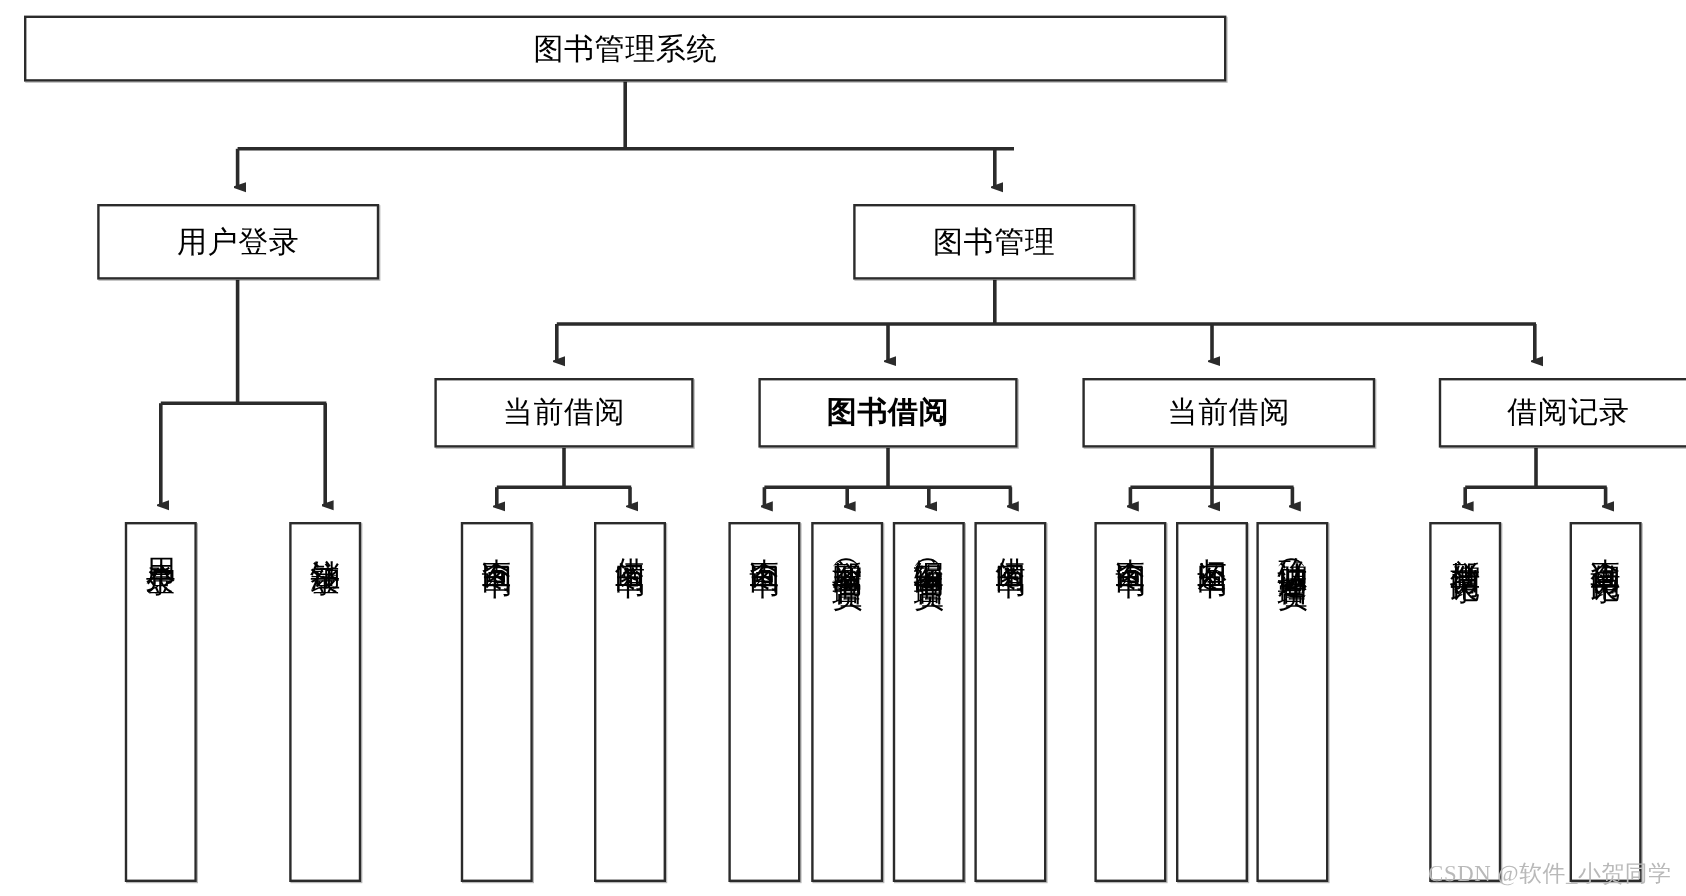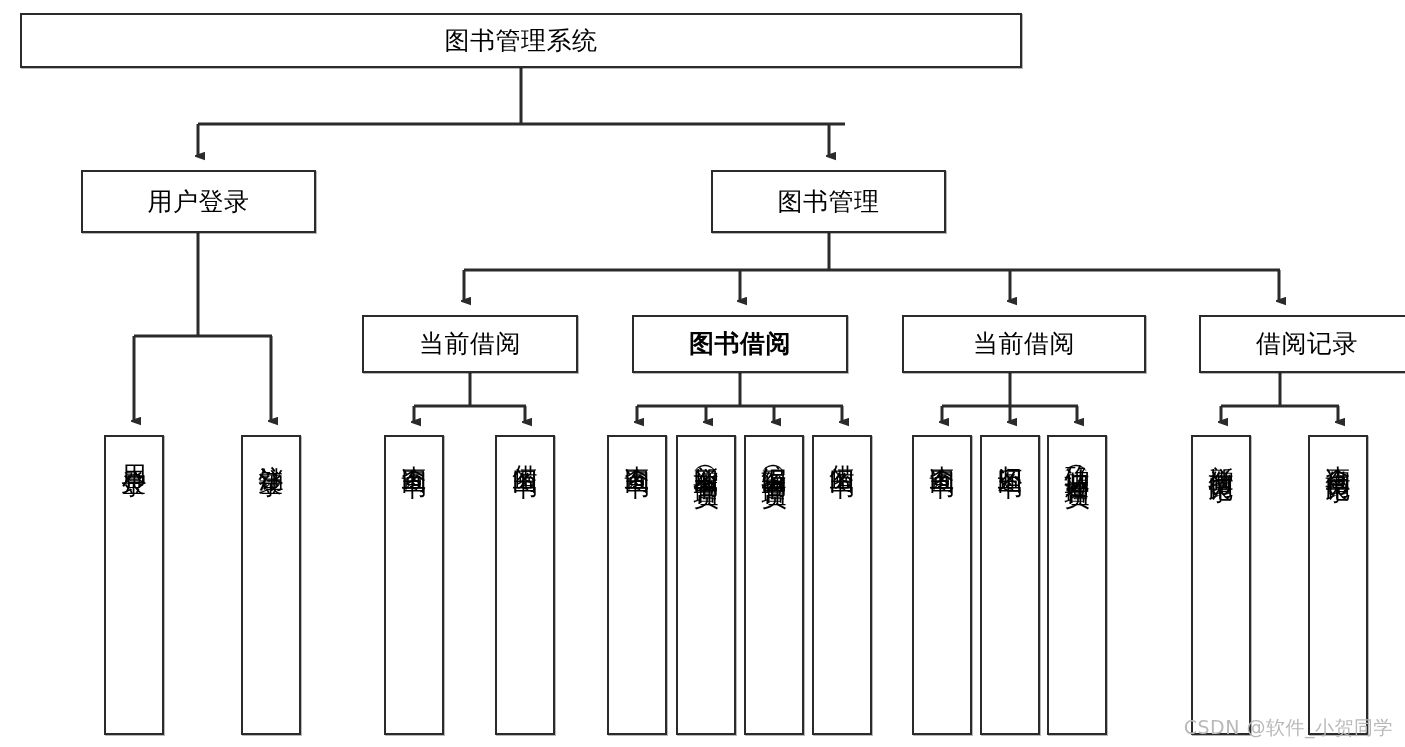--- a/index.html
+++ b/index.html
@@ -58,20 +58,21 @@
   }
   #watermark {
     position: absolute;
     right: 12px;
     bottom: 6px;
     font-size: 19px;
     color: #b9b9b9;
     letter-spacing: 0.5px;
     white-space: nowrap;
     pointer-events: none;
+    font-family: Liberation Serif, serif;
   }
 </style>
 </head>
 <body>
 
 <div id="diagram-root">
 
   <svg id="diagram-svg" viewBox="0 0 1405 747">
     <defs>
       <marker id="arrowhead" markerWidth="10" markerHeight="10" refX="4.2" refY="7" orient="auto" markerUnits="userSpaceOnUse">

